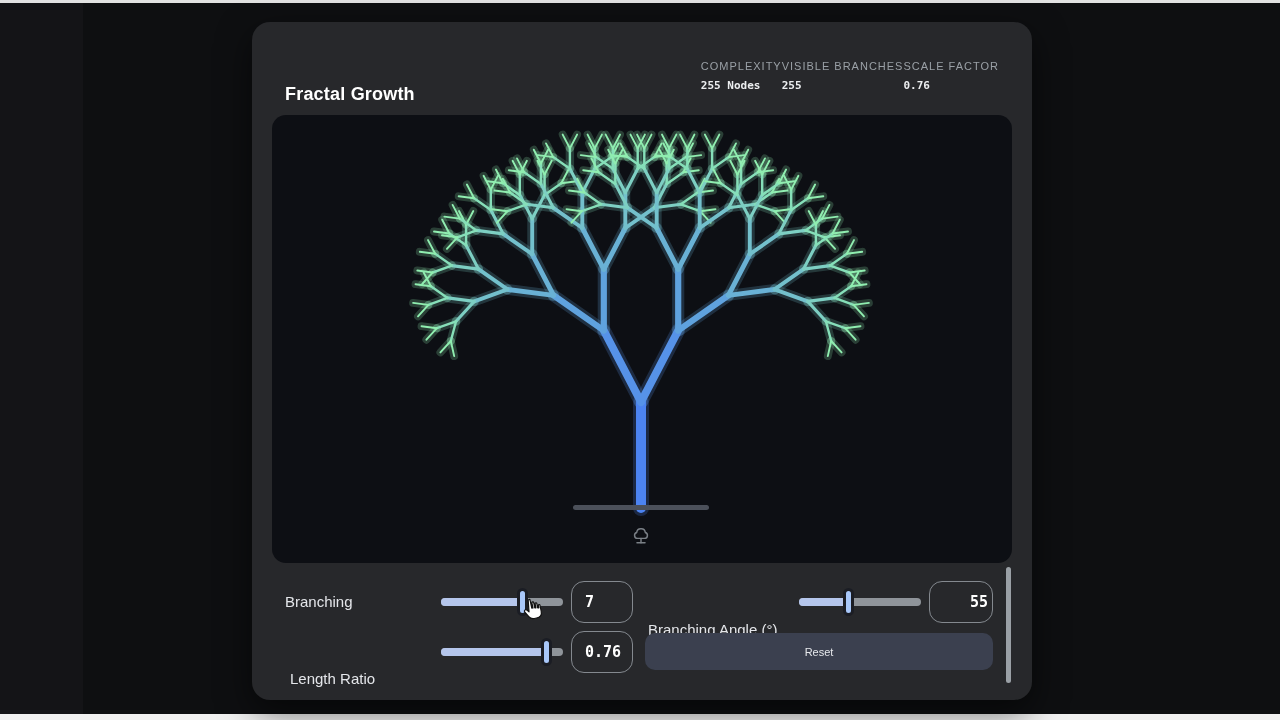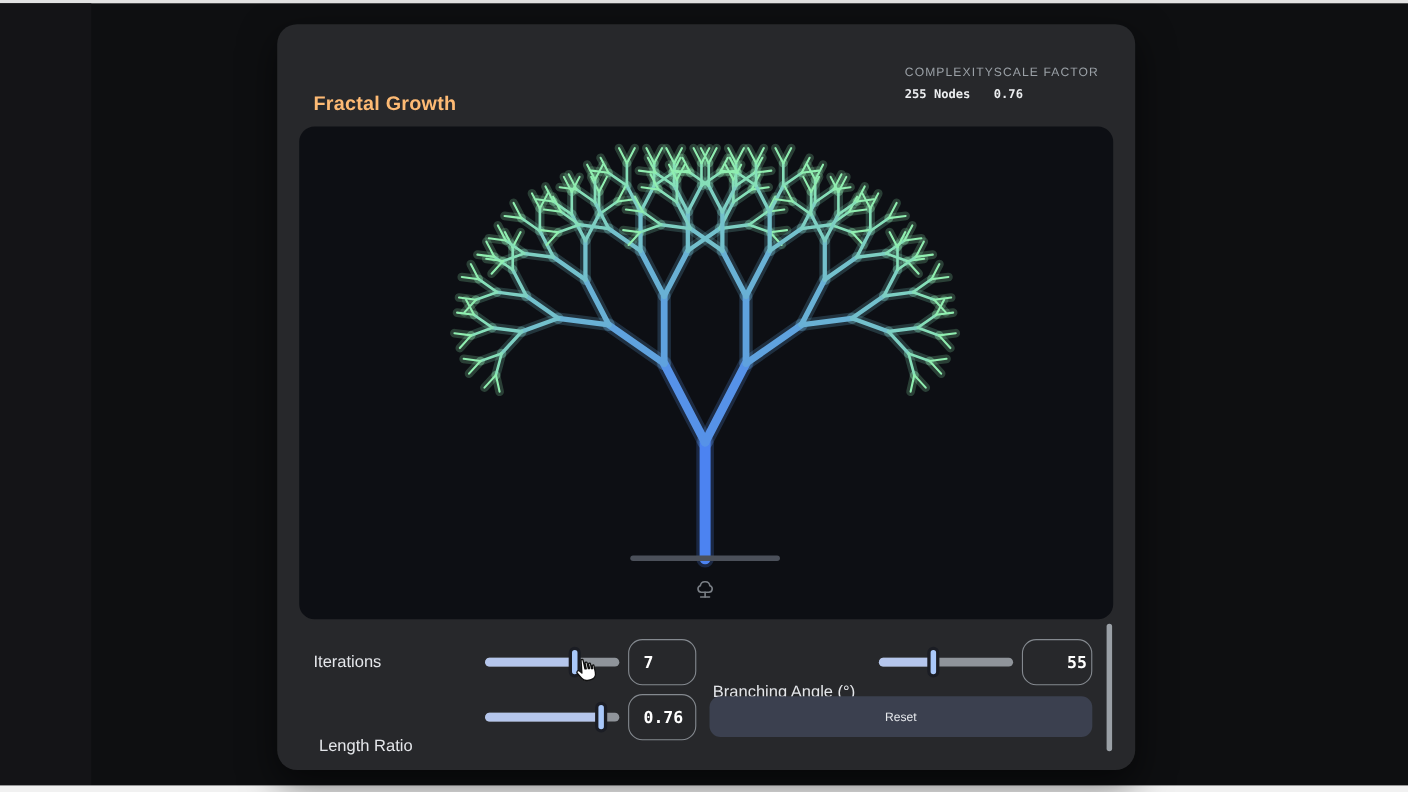--- a/index.html
+++ b/index.html
@@ -11,21 +11,21 @@
   .bg-left-panel { position:absolute; left:0; top:3px; width:83px; height:711px; background:#141417; }
 
   .card {
     position:absolute; left:252px; top:22px; width:780px; height:678px;
     background:#27282b; border-radius:18px;
     box-shadow:0 12px 34px rgba(0,0,0,.55);
   }
 
   .card-title {
     position:absolute; left:33px; top:62px;
-    font-size:18px; font-weight:600; color:#fdba74; letter-spacing:.2px;
+    font-size:18px; font-weight:600; color:#ffffff; letter-spacing:.2px;
   }
 
   .stats { position:absolute; right:33px; top:38px; display:flex; }
   .stat-col { display:flex; flex-direction:column; }
   .stat-label {
     font-size:11px; letter-spacing:1px; color:#9aa0a6; font-weight:500;
     text-transform:uppercase; white-space:nowrap;
   }
   .stat-value {
     margin-top:7px; font-family:"DejaVu Sans Mono", monospace;
@@ -88,20 +88,24 @@
 <div class="edge-strip-bottom"></div>
 
 <div class="card">
 
   <div class="card-title">Fractal Growth</div>
 
   <div class="stats">
     <div class="stat-col">
       <span class="stat-label">COMPLEXITY</span>
       <span class="stat-value">255 Nodes</span>
+    </div>
+    <div class="stat-col">
+      <span class="stat-label">VISIBLE BRANCHES</span>
+      <span class="stat-value">255</span>
     </div>
     <div class="stat-col">
       <span class="stat-label">SCALE FACTOR</span>
       <span class="stat-value">0.76</span>
     </div>
   </div>
 
   <div class="viz-canvas">
     <svg id="tree-svg" class="tree" width="740" height="448" viewBox="0 0 740 448">
         <line x1="369.0" y1="393.0" x2="369.0" y2="287.0" stroke="rgb(76,131,241)" stroke-linecap="round" stroke-width="16.0" stroke-opacity="0.22"></line>
@@ -616,21 +620,21 @@
         <line x1="559.2" y1="226.0" x2="555.8" y2="241.1" stroke="rgb(144,238,176)" stroke-linecap="round" stroke-width="1.9"></line>
       </svg>
     <div class="ground-line"></div>
     <svg class="tree-icon" viewBox="0 0 24 24" fill="none" stroke="#8e949b" stroke-width="1.6" stroke-linecap="round" stroke-linejoin="round">
       <path d="M8.2 14.6 a3.3 3.3 0 0 1 -0.9 -6.45 A4.6 4.6 0 0 1 12 4.2 a4.6 4.6 0 0 1 4.7 3.95 A3.3 3.3 0 0 1 15.8 14.6 Z"></path>
       <line x1="12" y1="14.6" x2="12" y2="19.3"></line>
       <line x1="7.6" y1="19.3" x2="16.4" y2="19.3"></line>
     </svg>
   </div>
 
-  <div class="ctl-label" style="left:33px; top:571px;">Iterations</div>
+  <div class="ctl-label" style="left:33px; top:571px;">Branching</div>
 
   <div class="slider" style="left:189px; top:566px;">
     <div class="track"></div>
     <div class="fill" style="width: 66.6667%;"></div>
     <div class="thumb" style="left: calc(66.6667% - 5.5px);"></div>
   </div>
 
   <div class="value-box" style="left:319px; top:559px; width:62px;">7</div>
 
   <div class="ctl-label" style="left:396px; top:571px;margin-top:28px;">Branching Angle (°)</div>

